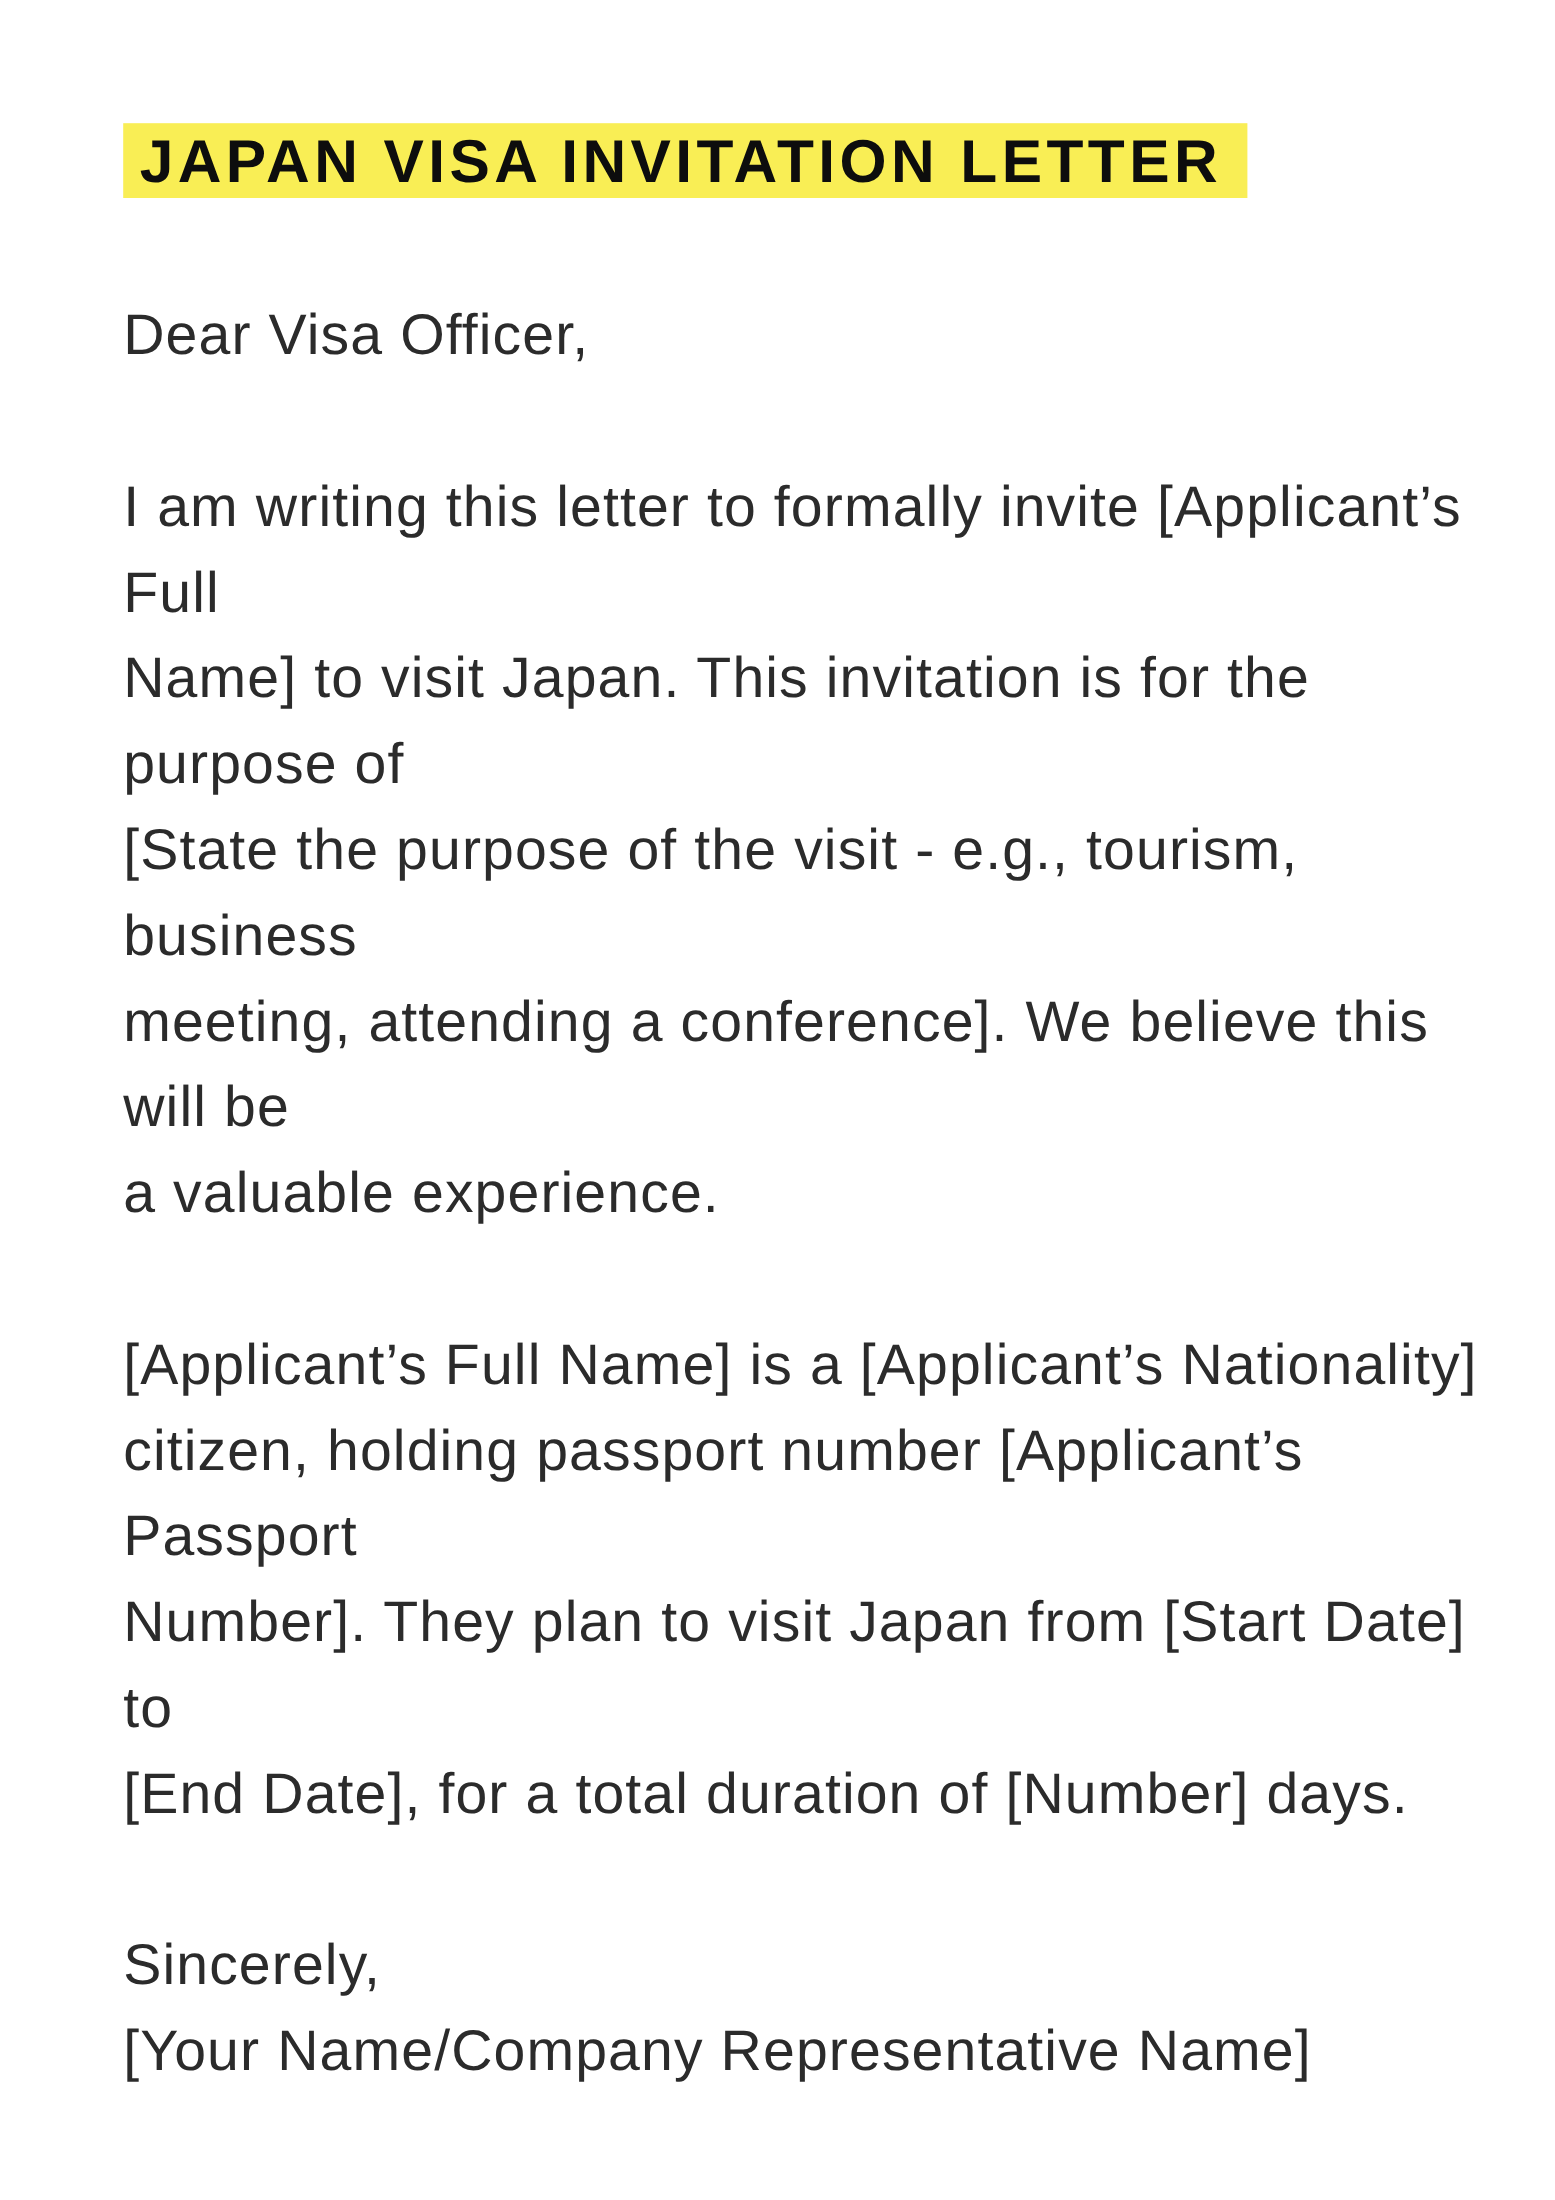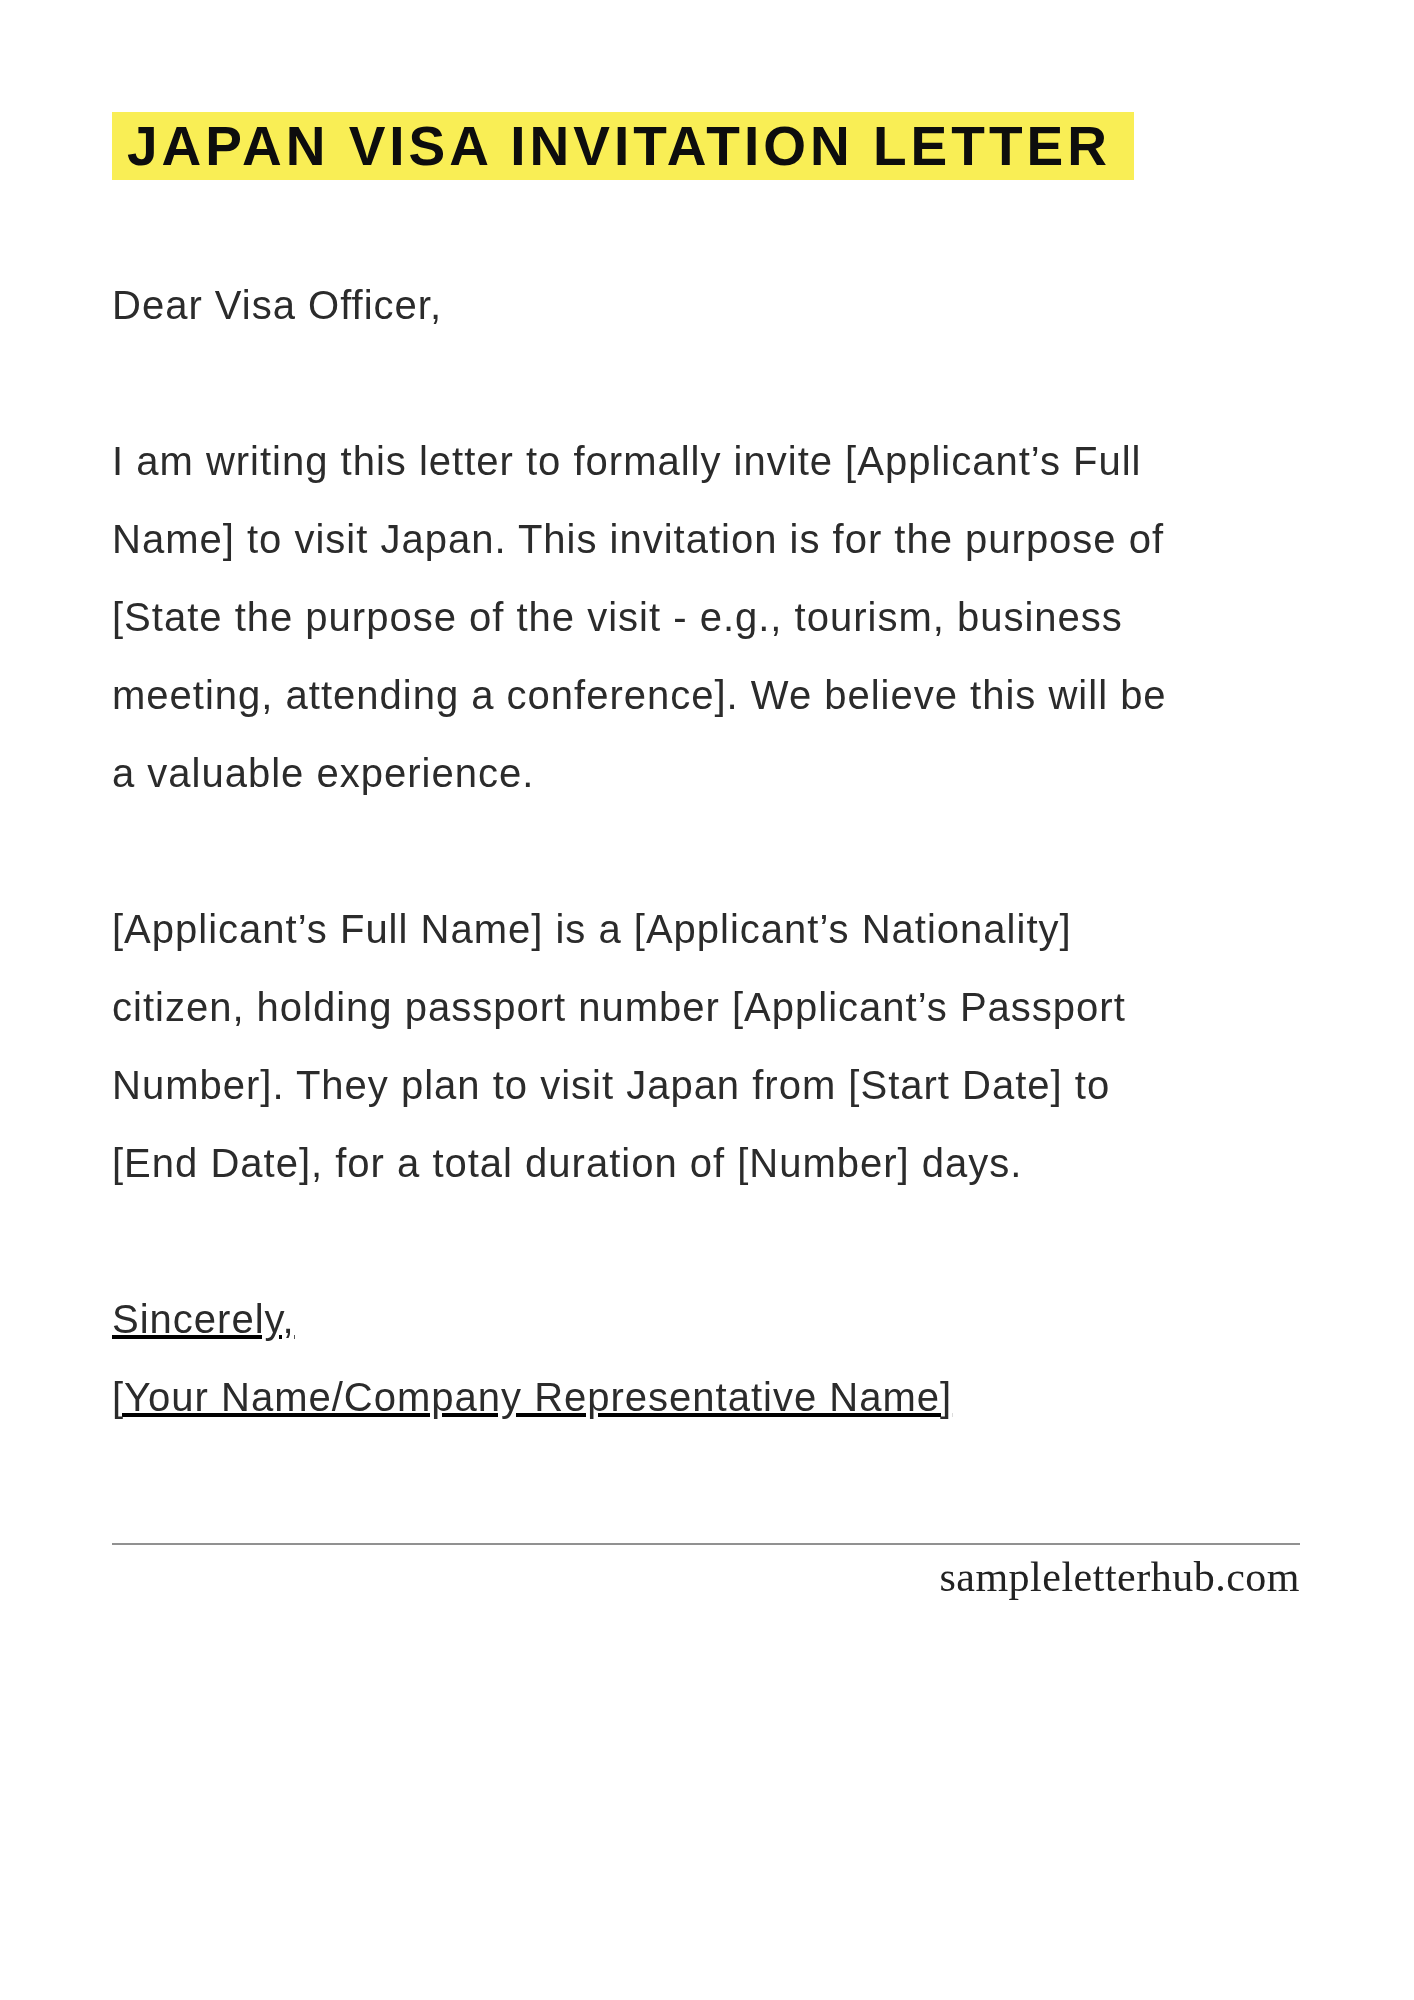--- a/index.html
+++ b/index.html
@@ -31,36 +31,35 @@
     font-size: 55px;
     line-height: 68px;
     letter-spacing: 4px;
     padding: 0 23px 0 15px;
     margin-left: 1px;
     white-space: nowrap;
   }
   .body-text {
     font-family: "Liberation Sans", sans-serif;
     font-weight: 400;
-    font-size: 40px;
+    font-size: 52px;
     line-height: 78px;
     letter-spacing: 1px;
     color: #2b2b2b;
   }
   .salutation {
     margin-top: 86px;
   }
   .para {
     margin: 78px 0 0 0;
     max-width: 1245px;
     white-space: pre-wrap;
   }
   .closing-block {
     margin-top: 78px;
-    text-decoration: underline;
   }
   .footer-rule {
     width: 1188px;
     height: 0;
     border: none;
     border-top: 2px solid #919191;
     margin: 107px 0 0 0;
   }
   .footer-site {
     width: 1188px;

